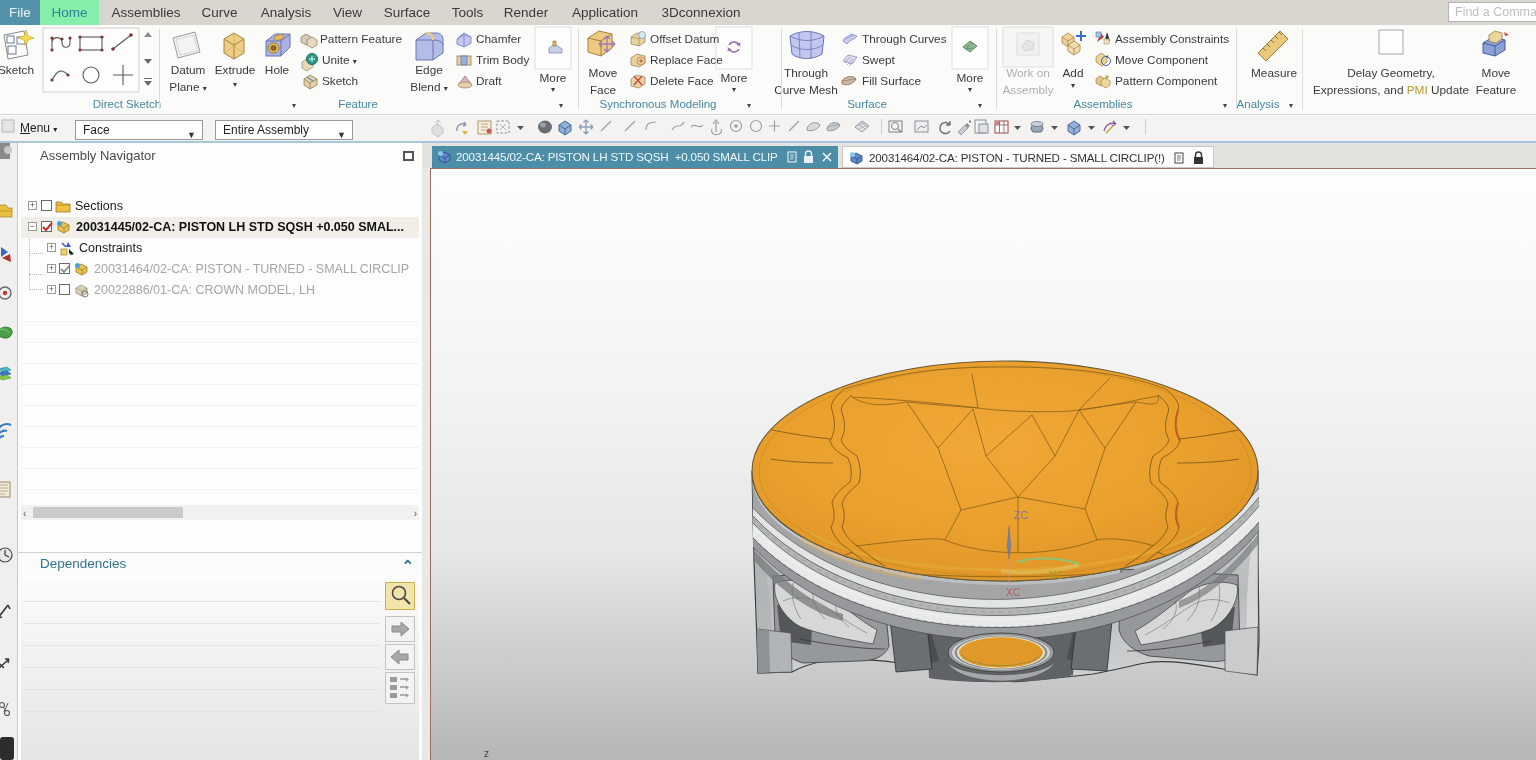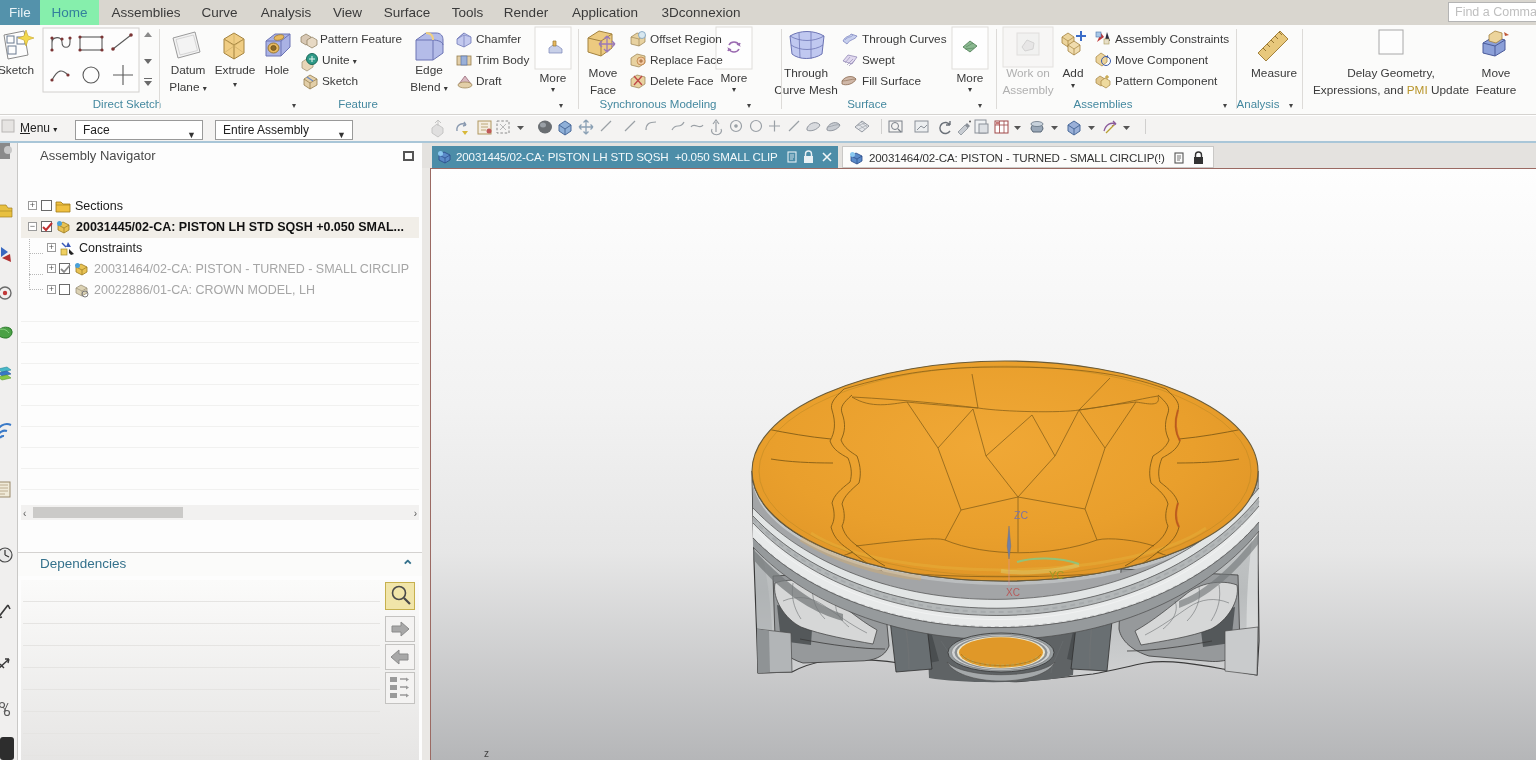--- a/index.html
+++ b/index.html
@@ -286,21 +286,21 @@
     <div class="rlab" style="left:322px;top:49px;">Sketch</div>
     <div class="rlabc" style="left:407px;top:38px;width:44px;">Edge</div>
     <div class="rlabc" style="left:407px;top:55px;width:44px;">Blend <span style="font-size:8px;">▾</span></div>
     <div class="rlab" style="left:476px;top:7px;">Chamfer</div>
     <div class="rlab" style="left:476px;top:28px;">Trim Body</div>
     <div class="rlab" style="left:476px;top:49px;">Draft</div>
     <div class="rlabc" style="left:531px;top:46px;width:44px;">More</div>
     <div class="rlabc" style="left:531px;top:60px;width:44px;font-size:8px;">▾</div>
     <div class="rlabc" style="left:581px;top:41px;width:44px;">Move</div>
     <div class="rlabc" style="left:581px;top:58px;width:44px;">Face</div>
-    <div class="rlab" style="left:650px;top:7px;">Offset Region</div>
+    <div class="rlab" style="left:650px;top:7px;">Offset Datum</div>
     <div class="rlab" style="left:650px;top:28px;">Replace Face</div>
     <div class="rlab" style="left:650px;top:49px;">Delete Face</div>
     <div class="rlabc" style="left:712px;top:46px;width:44px;">More</div>
     <div class="rlabc" style="left:712px;top:60px;width:44px;font-size:8px;">▾</div>
     <div class="rlabc" style="left:776px;top:41px;width:60px;">Through</div>
     <div class="rlabc" style="left:766px;top:58px;width:80px;">Curve Mesh</div>
     <div class="rlab" style="left:862px;top:7px;">Through Curves</div>
     <div class="rlab" style="left:862px;top:28px;">Swept</div>
     <div class="rlab" style="left:862px;top:49px;">Fill Surface</div>
     <div class="rlabc" style="left:948px;top:46px;width:44px;">More</div>

